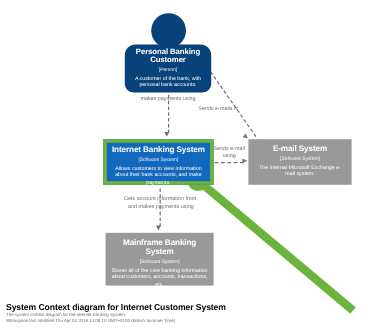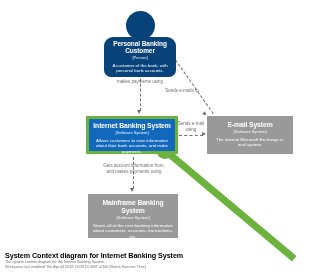--- a/index.html
+++ b/index.html
@@ -283,18 +283,18 @@
     <div class="sys-desc">The internal Microsoft Exchange e-mail system.</div>
   </div>
 
   <div class="sys" id="sys-mainframe">
     <div class="sys-title">Mainframe Banking System</div>
     <div class="sys-type">[Software System]</div>
     <div class="sys-desc">Stores all of the core banking information about customers, accounts, transactions, etc.</div>
   </div>
 
   <div id="caption">
-    <div id="caption-title">System Context diagram for Internet Banking System</div>
+    <div id="caption-title">System Context diagram for Internet Customer System</div>
     <div class="caption-sub">The system context diagram for the Internet Banking System.</div>
     <div class="caption-sub">Workspace last modified Thu Apr 04 2019 13:09:10 GMT+0100 (British Summer Time)</div>
   </div>
 
 </div>
 
 </body></html>

